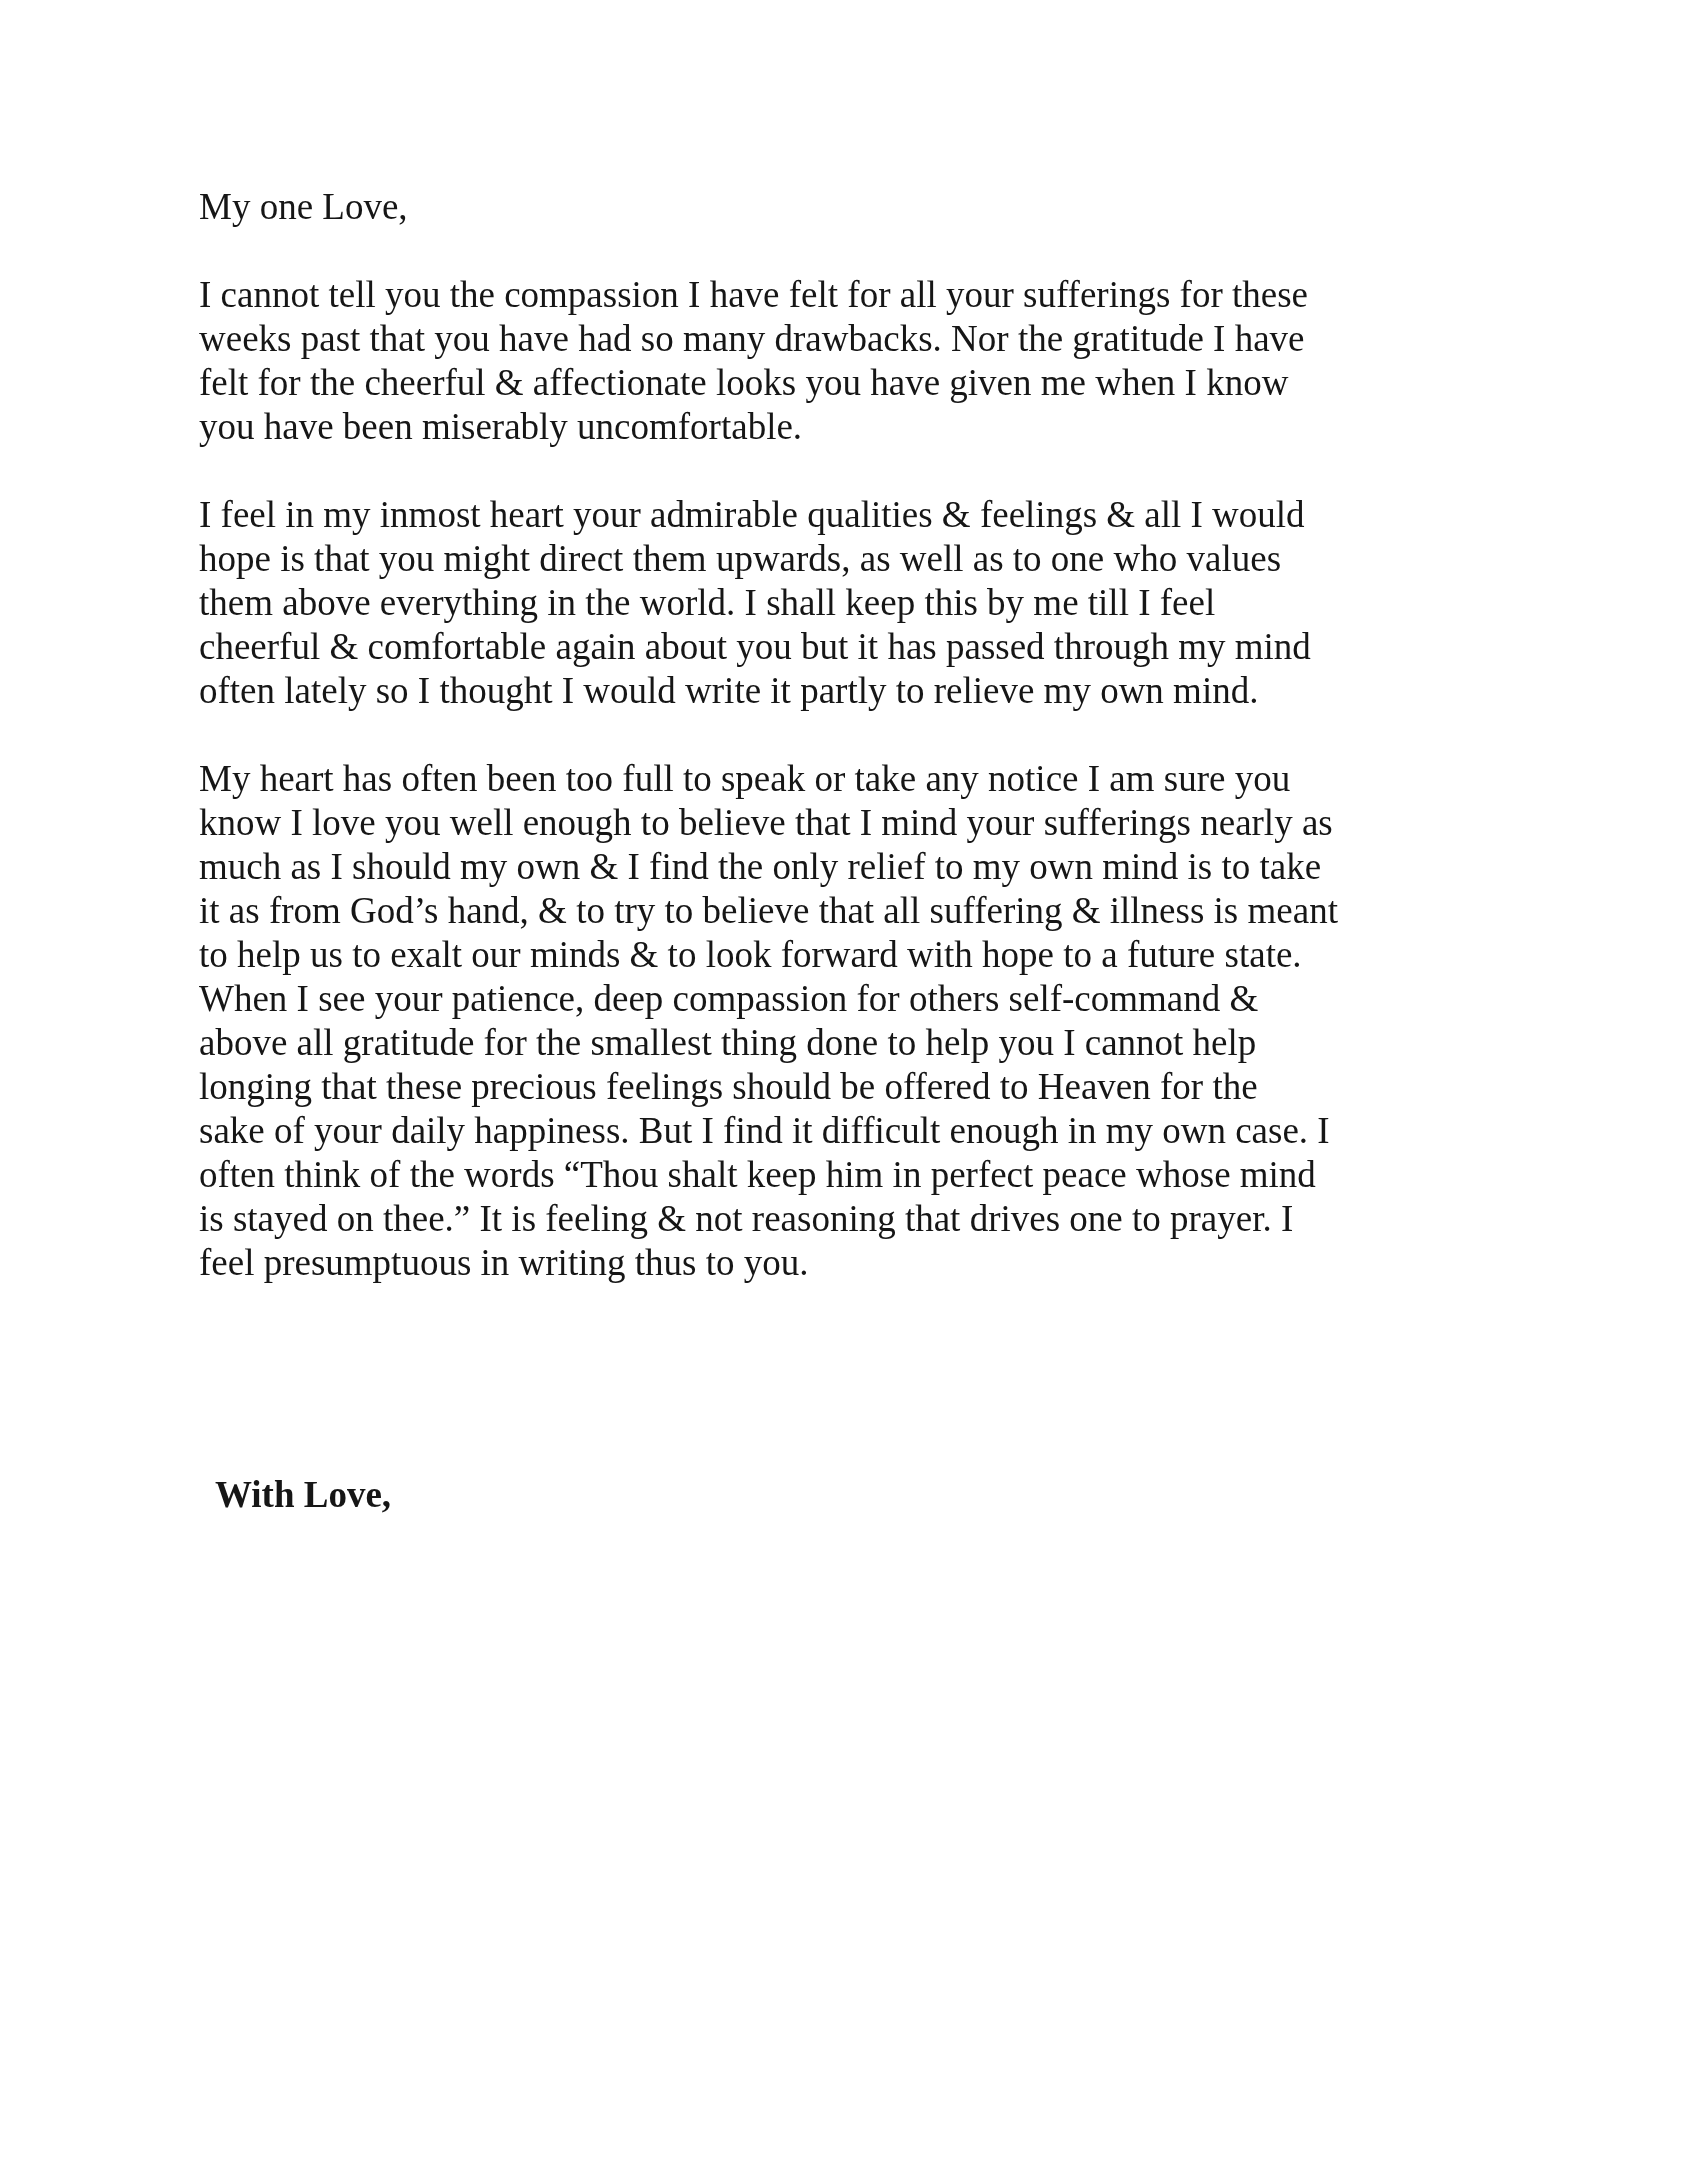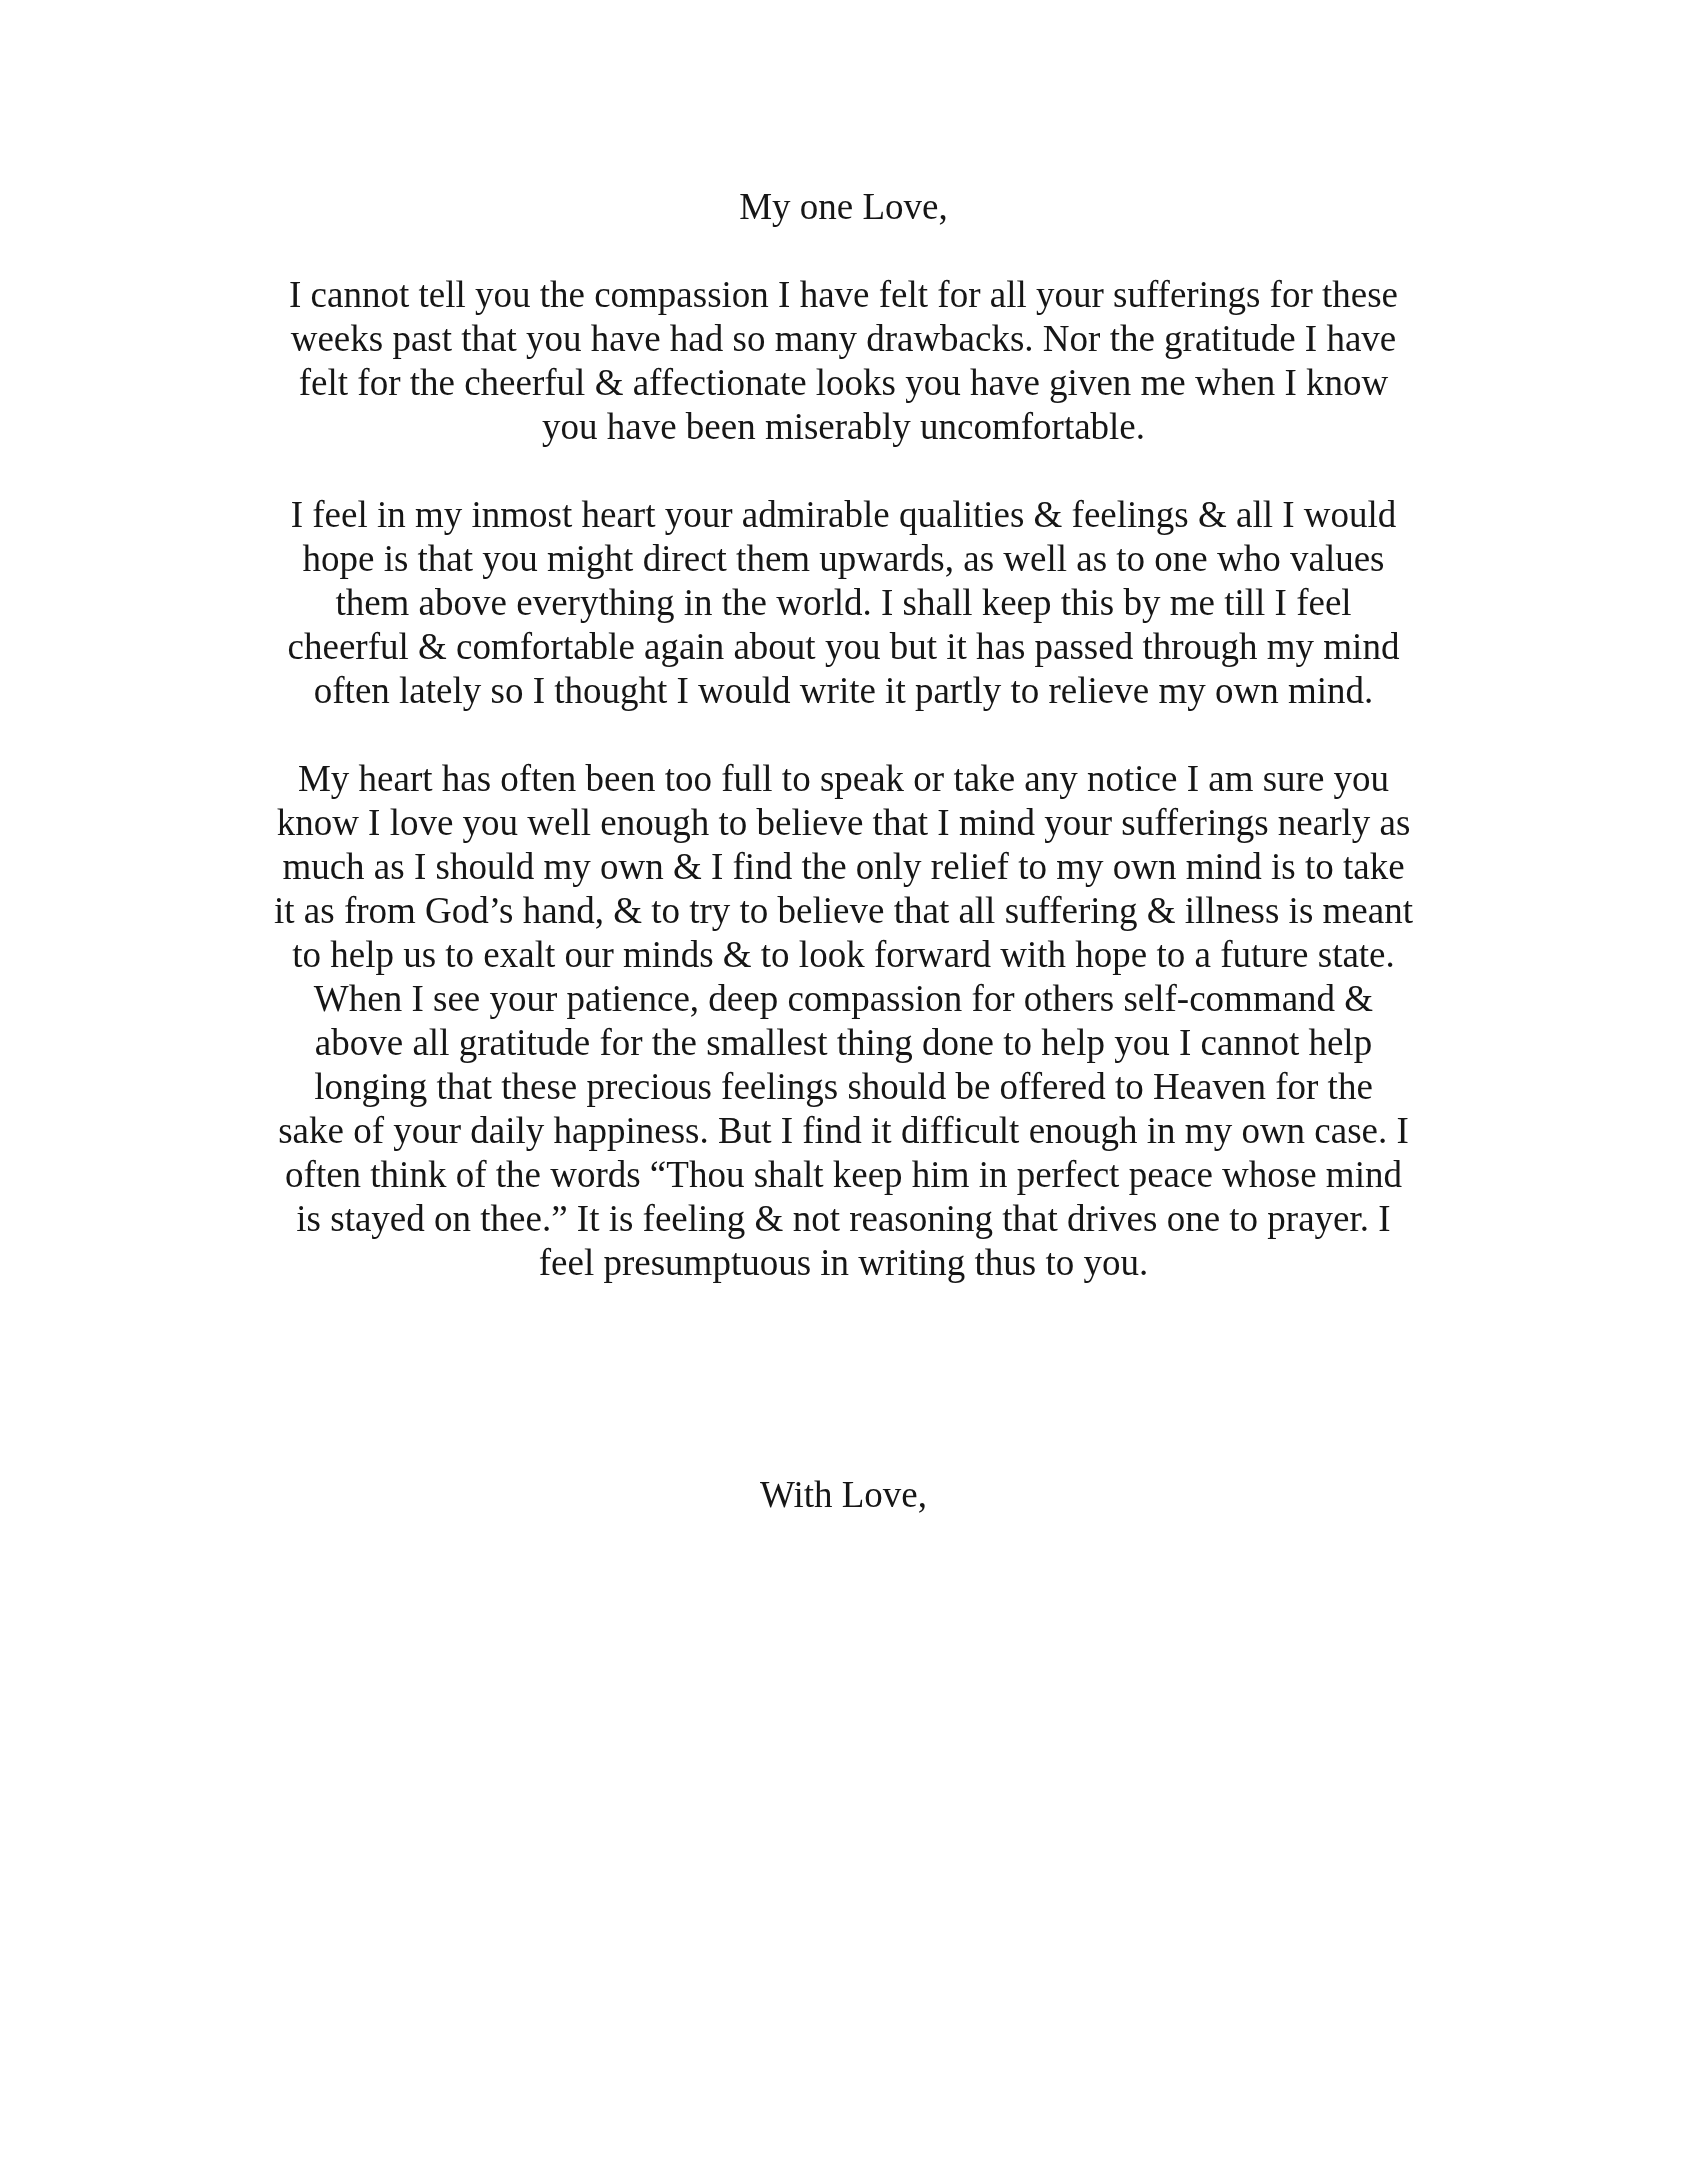--- a/index.html
+++ b/index.html
@@ -16,33 +16,33 @@
   .page {
     box-sizing: border-box;
     width: 1687px;
     height: 2184px;
     padding: 185px 199px 0 199px;
     background: #ffffff;
     font-family: "Liberation Serif", "DejaVu Serif", serif;
     font-size: 37px;
     line-height: 44px;
     color: #161616;
-    text-align: center;
   }
   .salutation {
     margin: 0 0 44px 0;
     white-space: pre;
   }
   .paragraph {
     margin: 0 0 44px 0;
     white-space: pre; 
   }
   .closing {
-    margin: 188px 0 0 0;
+    margin: 188px 0 0 16px;
     white-space: pre;
+    font-weight: bold;
   }
 </style>
 </head>
 <body>
 
 <div class="page">
   <div class="salutation">My one Love,</div>
 
   <div class="paragraph">I cannot tell you the compassion I have felt for all your sufferings for these
 weeks past that you have had so many drawbacks. Nor the gratitude I have

